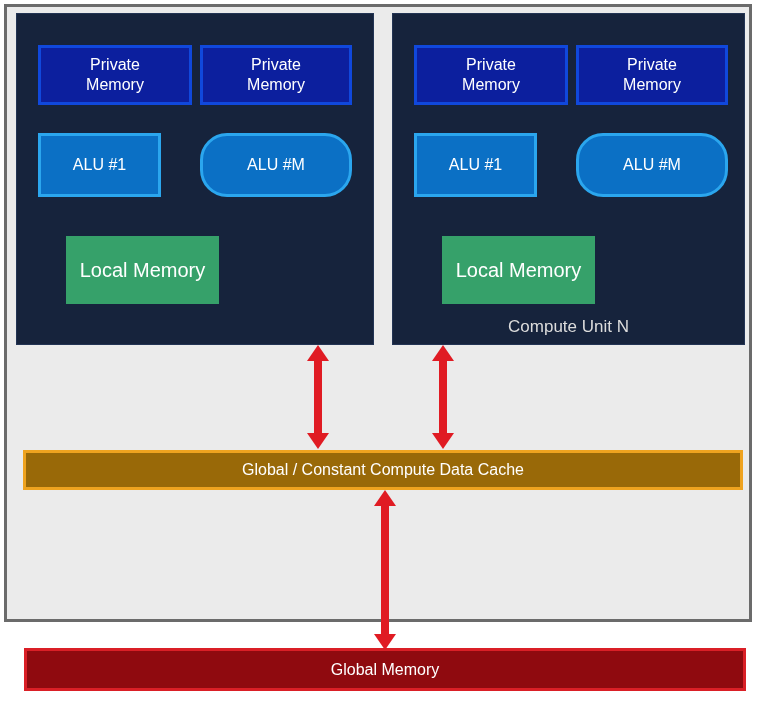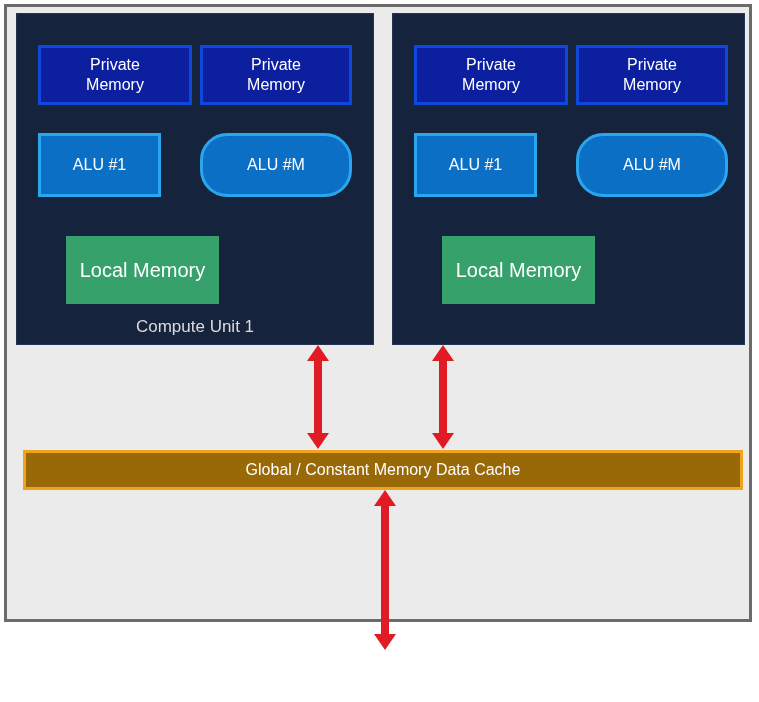--- a/index.html
+++ b/index.html
@@ -62,47 +62,48 @@
   <div class="device-box"></div>
 
   <div class="unit unit1">
     <div class="ibox pm b1">Private
 Memory</div>
     <div class="ibox pm b2">Private
 Memory</div>
     <div class="ibox alu b1">ALU #1</div>
     <div class="ibox alu b2">ALU #M</div>
     <div class="ibox localmem">Local Memory</div>
-    <div class="unit-label">Compute Unit 1</div>
   </div>
 
   <div class="unit unit2">
     <div class="ibox pm b1">Private
 Memory</div>
     <div class="ibox pm b2">Private
 Memory</div>
     <div class="ibox alu b1">ALU #1</div>
     <div class="ibox alu b2">ALU #M</div>
     <div class="ibox localmem">Local Memory</div>
+    <div class="unit-label">Compute Unit N</div>
   </div>
 
   <div class="arrow arrow-u1">
     <div class="head-up"></div>
     <div class="shaft"></div>
     <div class="head-down"></div>
   </div>
   <div class="arrow arrow-u2">
     <div class="head-up"></div>
     <div class="shaft"></div>
     <div class="head-down"></div>
   </div>
 
-  <div class="bar cache-bar">Global / Constant Memory Data Cache</div>
+  <div class="bar cache-bar">Global / Constant Compute Data Cache</div>
 
   <div class="arrow arrow-gm">
     <div class="head-up"></div>
     <div class="shaft"></div>
     <div class="head-down"></div>
   </div>
 
 
+  <div class="bar global-bar">Global Memory</div>
 
 </div>
 
 </body></html>

